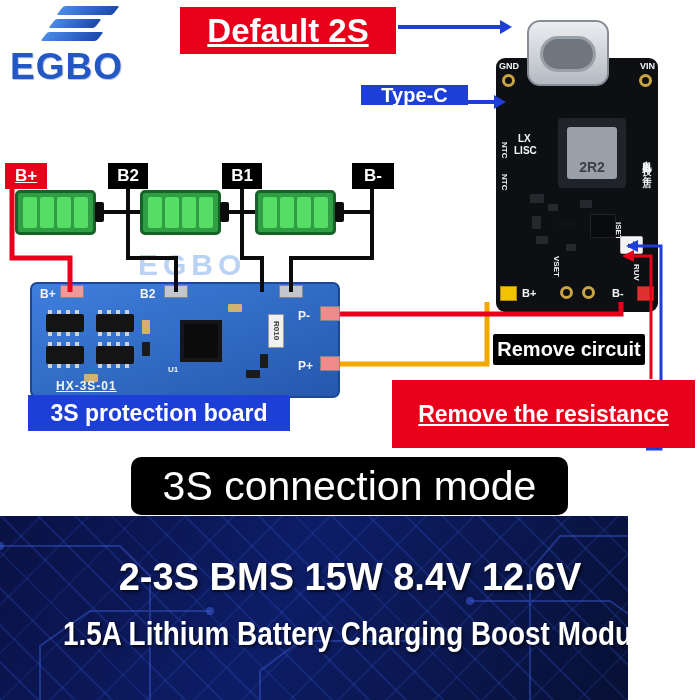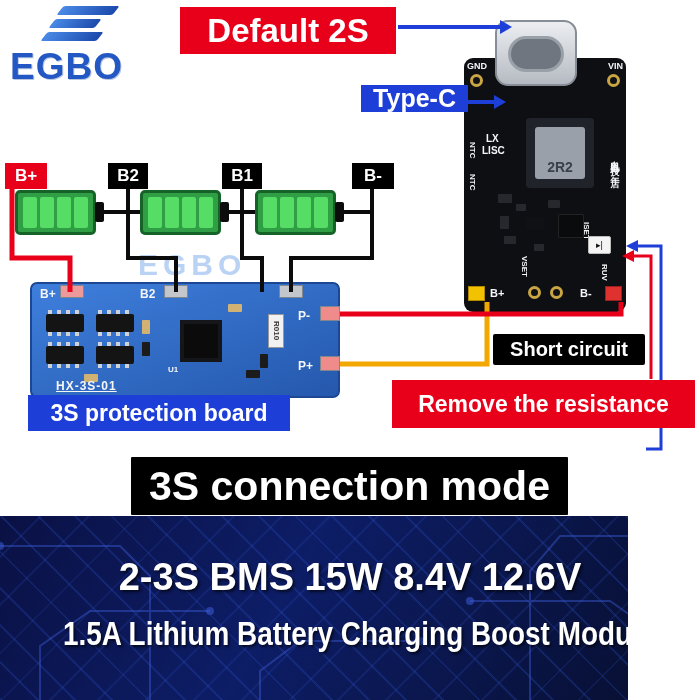--- a/index.html
+++ b/index.html
@@ -6,35 +6,35 @@
   body { font-family:"Liberation Sans",sans-serif; background:#fff; }
   #stage { position:relative; width:700px; height:700px; background:#fff; overflow:hidden; }
 
   .abs { position:absolute; }
 
   
   .tag, .callout { position:absolute; display:flex; align-items:center; justify-content:center;
     color:#fff; font-weight:bold; text-align:center; }
   .tag { z-index:4; }
   .callout { z-index:6; }
-  .bg-red { background:var(--red,#e8001b); }
+  .bg-red { background:var(--red,#e8001b);text-decoration:underline; }
   .bg-blue { background:var(--blue,#1e3ed8); }
   .bg-black { background:#000; }
 
   
   .battery { position:absolute; width:89px; height:45px; z-index:2; }
   .bat-body { position:absolute; inset:0 8px 0 0; background:var(--battery_green,#2f9e44);
     border:3px solid #156327; border-radius:5px; display:flex; gap:3px; padding:4px 5px; }
   .bat-cell { flex:1; background:#55dd66; border-radius:2px; }
   .bat-tip { position:absolute; right:0; top:12px; width:9px; height:20px; background:#0c0c0c; border-radius:2px; }
 
   
   #bms-board { position:absolute; left:30px; top:282px; width:310px; height:116px; z-index:2;
     background:linear-gradient(160deg,#3e7fdc,#2558ad); border:2px solid #1b4794; border-radius:7px; }
-  #charger-board { position:absolute; left:464px; top:58px; width:162px; height:254px; z-index:2;
+  #charger-board { position:absolute; left:496px; top:58px; width:162px; height:254px; z-index:2;
     background:#0e0f12; border-radius:9px; }
   .pad { position:absolute; border:1px solid #80868d; }
   .hole { position:absolute; width:13px; height:13px; border-radius:50%; background:#101114; border:3px solid #c9a544; }
   .sil { position:absolute; color:#f4f6f8; font-weight:bold; line-height:1; }
   .vtext { writing-mode:vertical-rl; }
   .soic { position:absolute; width:38px; height:18px; background:#141414; border-radius:2px; }
   .soic::before, .soic::after { content:""; position:absolute; left:2px; right:2px; height:4px;
     background:repeating-linear-gradient(90deg,#cfd3d8 0 4px,transparent 4px 9px); }
   .soic::before { top:-4px; } .soic::after { bottom:-4px; }
   .smd { position:absolute; border-radius:1px; }
@@ -54,22 +54,22 @@
     transform:skewX(-38deg); margin-bottom:4px; }
   #logo-text { position:absolute; left:4px; top:42px; font-size:37px; font-weight:bold;
     color:var(--logo_blue,#2257c4); letter-spacing:1px; text-shadow:1px 1px 0 #b9c6de; }
 
   
   #watermark { position:absolute; left:138px; top:248px; z-index:2; font-size:30px; font-weight:bold;
     color:rgba(130,175,235,0.55); letter-spacing:5px; }
 
   
   #banner { position:absolute; left:131px; top:457px; width:437px; height:58px; background:#000; z-index:6;
-    color:#fff; display:flex; align-items:center; justify-content:center; font-size:41px; font-weight:700;
-    border-radius:1px; }
+    color:#fff; display:flex; align-items:center; justify-content:center; font-size:41px; font-weight:400;
+    border-radius:10px; }
   #footer { position:absolute; left:0; top:516px; width:628px; height:184px; z-index:1; overflow:hidden;
     background:
       repeating-linear-gradient(45deg, rgba(43,80,200,.25) 0 2px, transparent 2px 26px),
       repeating-linear-gradient(-45deg, rgba(43,80,200,.18) 0 2px, transparent 2px 34px),
       linear-gradient(120deg,#0a1144,#0d1d66 45%,var(--footer_bg,#081034)); }
   #footer svg { position:absolute; left:0; top:0; }
   .ftext { position:absolute; left:0; width:700px; text-align:center; color:#fff; font-weight:bold;
     white-space:nowrap; text-shadow:2px 2px 3px rgba(0,0,0,.65); }
   #footer-line1 { top:40px; font-size:38px; }
   #footer-line2 { top:98px; font-size:34px; transform:scaleX(0.82); transform-origin:center; }
@@ -82,21 +82,21 @@
   <div id="logo">
     <div class="abs" style="left:36px; top:2px; width:80px;">
       <div class="logo-bar" style="width:56px; margin-left:18px;"></div>
       <div class="logo-bar" style="width:46px; margin-left:10px;"></div>
       <div class="logo-bar" style="width:56px; margin-left:2px;"></div>
     </div>
     <div id="logo-text">EGBO</div>
   </div>
 
   <div class="callout bg-red" style="left:180px; top:7px; width:216px; height:47px; font-size:33px;">Default 2S</div>
-  <div class="callout bg-blue" style="left:361px; top:85px; width:107px; height:27px; font-size:25px;">Type-C</div>
+  <div class="callout bg-blue" style="left:361px; top:85px; width:107px; height:20px; font-size:20px;">Type-C</div>
 
   <div class="tag bg-red" style="left:5px;  top:163px; width:42px; height:26px; font-size:17px;">B+</div>
   <div class="tag bg-black" style="left:108px; top:163px; width:40px; height:26px; font-size:17px;">B2</div>
   <div class="tag bg-black" style="left:222px; top:163px; width:40px; height:26px; font-size:17px;">B1</div>
   <div class="tag bg-black" style="left:352px; top:163px; width:42px; height:26px; font-size:17px;">B-</div>
 
   <div class="battery" style="left:15px; top:190px;">
     <div class="bat-body">
       <div class="bat-cell"></div>
       <div class="bat-cell"></div>
@@ -241,23 +241,23 @@
     <g>
       <polyline class="wire st-blue w3" points="638,246 661,246 661,449 646,449"></polyline>
       <polygon class="fl-blue" points="638,240 626,246 638,252"></polygon>
     </g>
     <g>
       <polyline class="wire st-red w3" points="651,379 651,256 634,256"></polyline>
       <polygon class="fl-red" points="634,250 622,256 634,262"></polygon>
     </g>
   </svg>
 
-  <div class="callout bg-black" style="left:493px; top:334px; width:152px; height:31px; font-size:20px; border-radius:2px;">Short circuit</div>
-
-  <div class="callout bg-red" style="left:392px; top:380px; width:303px; height:48px; font-size:23px; flex-direction:row; line-height:30px;">
+  <div class="callout bg-black" style="left:493px; top:334px; width:152px; height:31px; font-size:20px; border-radius:2px;">Remove circuit</div>
+
+  <div class="callout bg-red" style="left:392px; top:380px; width:303px; height:68px; font-size:23px; flex-direction:row; line-height:30px;">
     <div>Remove the resistance</div>
   </div>
 
   <div class="callout bg-blue" style="left:28px; top:395px; width:262px; height:36px; font-size:23px;">3S protection board</div>
 
   <div id="banner">3S connection mode</div>
 
   <div id="footer">
     <svg width="700" height="184" viewBox="0 0 700 184">
       <g fill="none" stroke="#3b5bd6" stroke-width="2" opacity="0.45">

